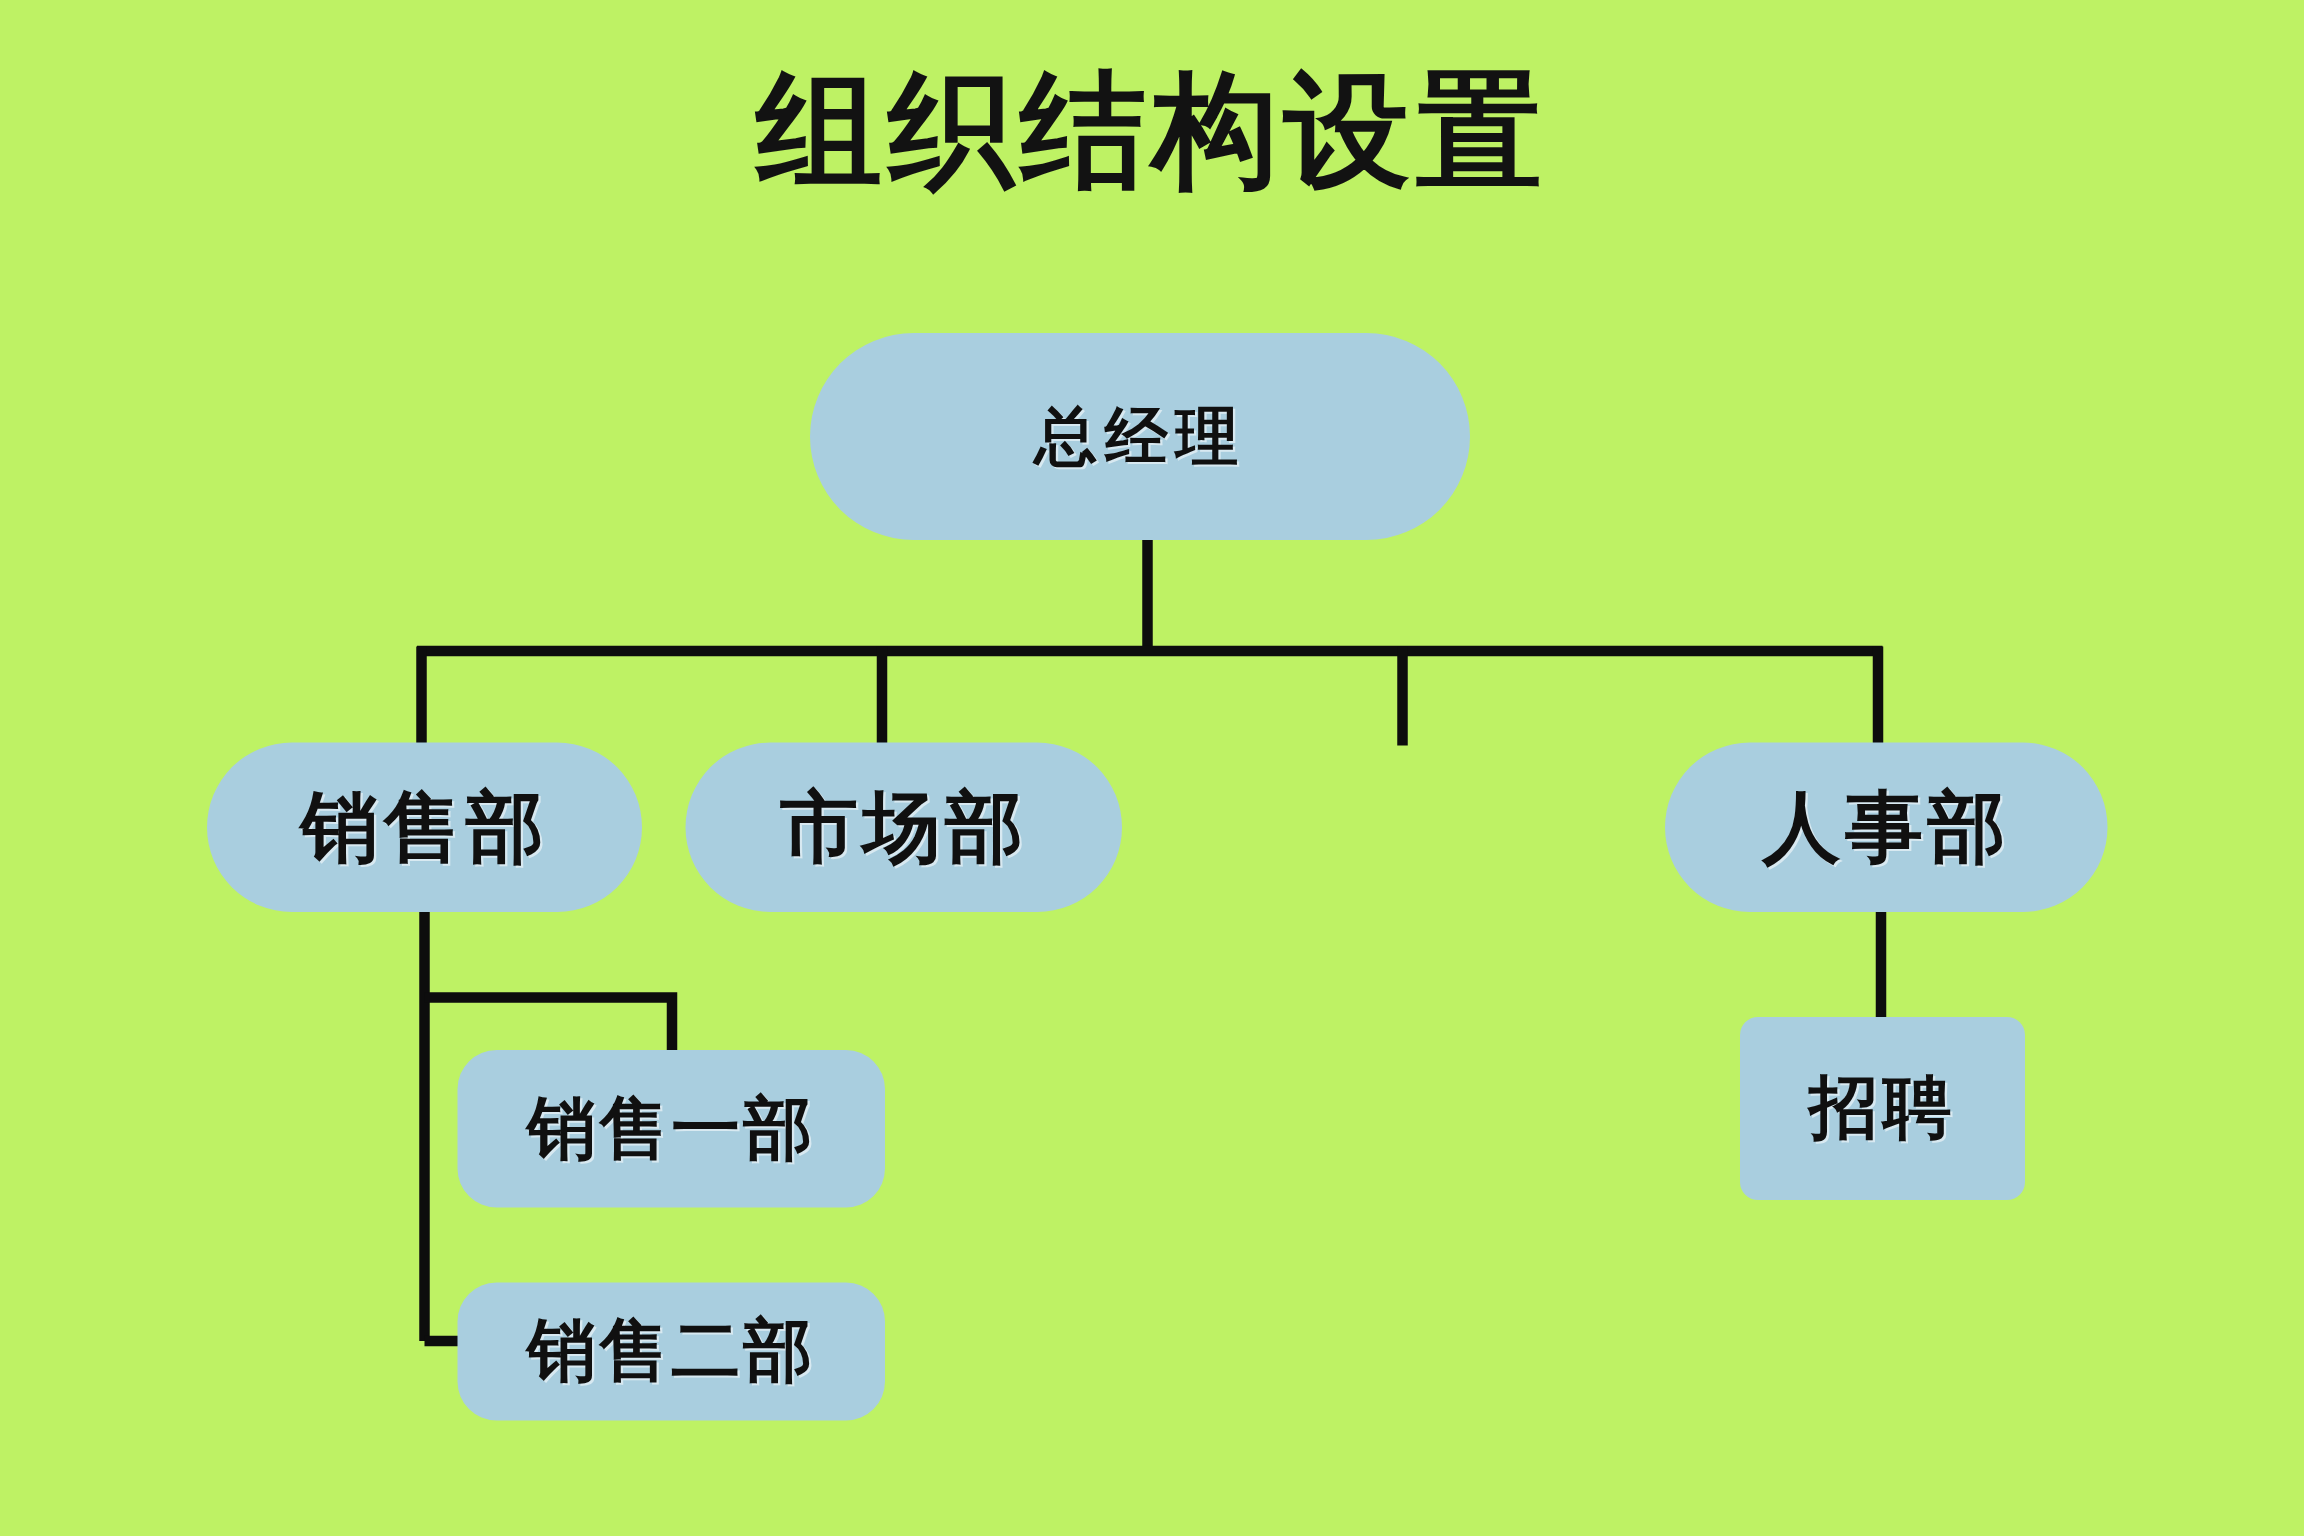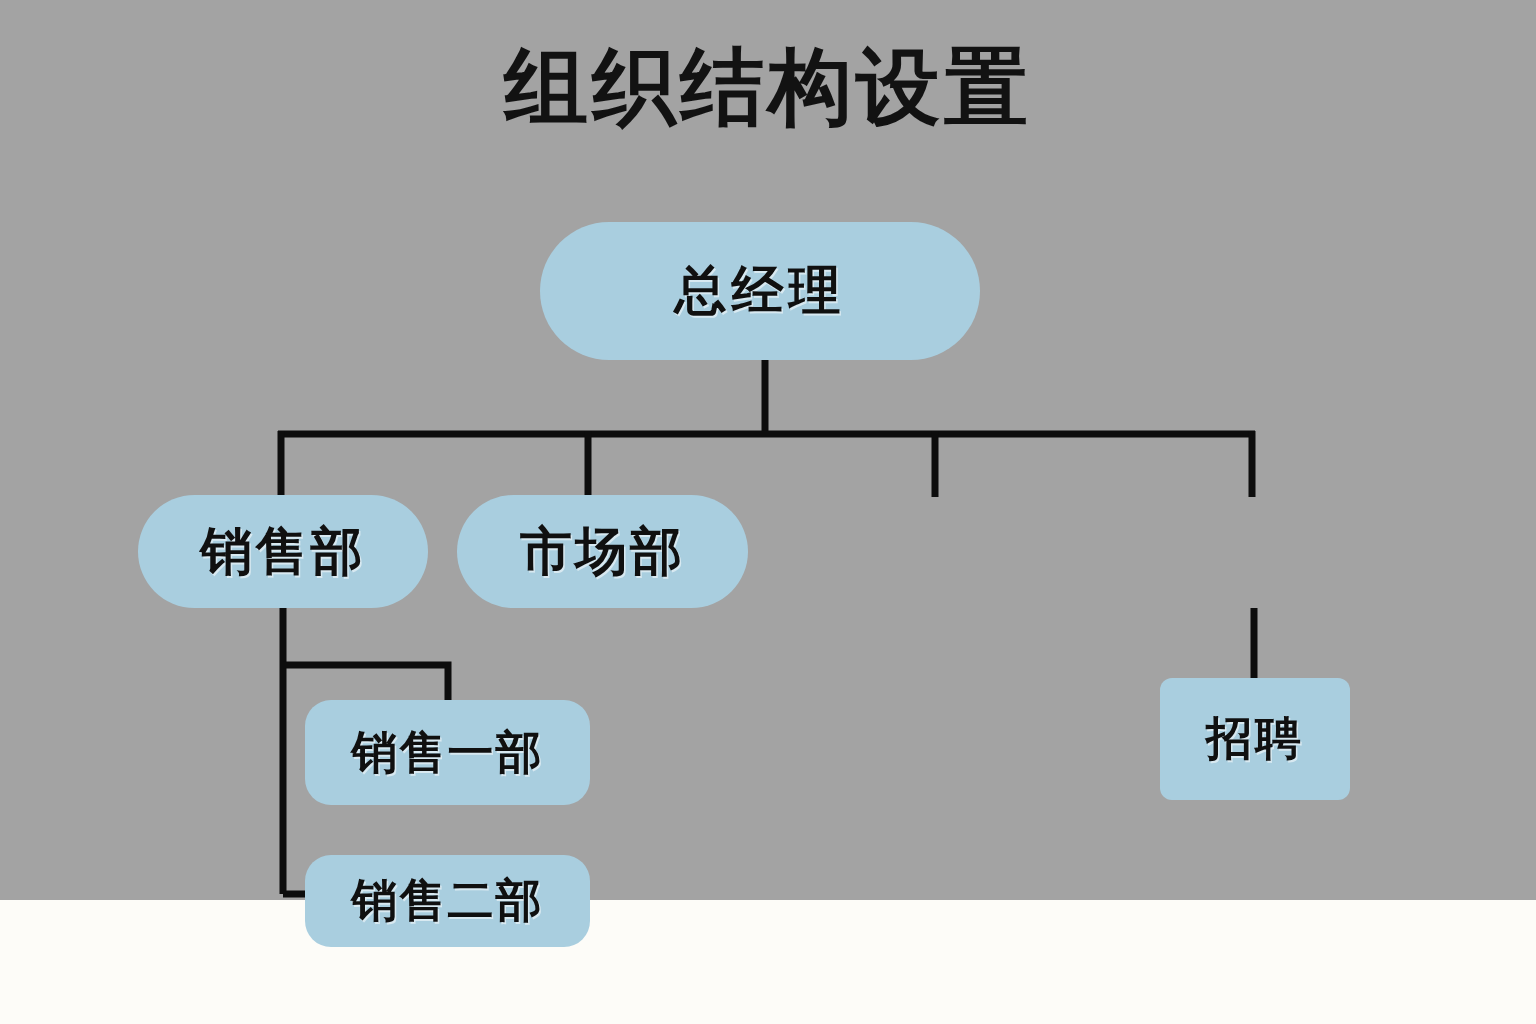--- a/index.html
+++ b/index.html
@@ -11,22 +11,22 @@
   }
   body {
     width: 1536px;
     height: 1024px;
     overflow: hidden;
     font-family: "Liberation Sans", "DejaVu Sans", sans-serif;
   }
   #canvas {
     position: relative;
     width: 1536px;
-    height: 900px;
-    background: #a3a3a3;
+    height: 1024px;
+    background: #bef264;
   }
   #chart-title {
     position: absolute;
     left: 0;
     top: 42px;
     width: 1536px;
     text-align: center;
     font-size: 84px;
     line-height: 1.08;
     font-weight: 700;
@@ -55,21 +55,21 @@
     white-space: nowrap;
     text-shadow: 1.5px 1.5px 0 rgba(255,255,255,0.55);
     z-index: 3;
   }
   .node.root {
     left: 540px;
     top: 222px;
     width: 440px;
     height: 138px;
     border-radius: 70px;
-    font-size: 52px;
+    font-size: 42px;
     letter-spacing: 5px;
     text-align: center;
   }
   .node.dept {
     top: 495px;
     height: 113px;
     border-radius: 58px;
     font-size: 52px;
     letter-spacing: 3px;
   }
@@ -125,20 +125,21 @@
     </g>
   </svg>
 
   <div class="node root">总经理</div>
 
   <div class="node dept dept-sales">销售部</div>
 
   <div class="node dept dept-market">市场部</div>
 
 
+  <div class="node dept dept-hr">人事部</div>
 
   <div class="node sub sub-sales2">销售二部</div>
 
   <div class="node sub sub-sales1">销售一部</div>
 
   <div class="node sub-recruit node">招聘</div>
 
 </div>
 
 </body></html>

